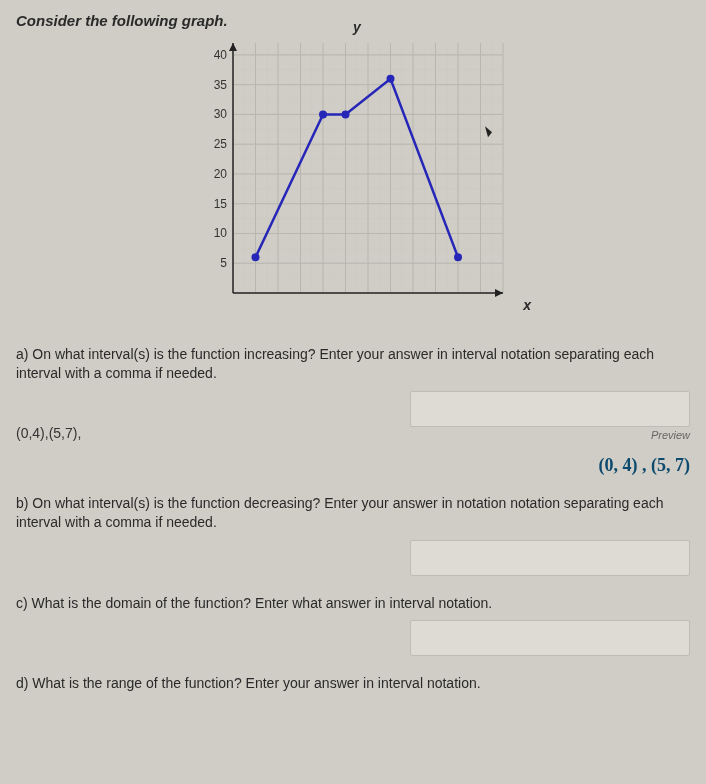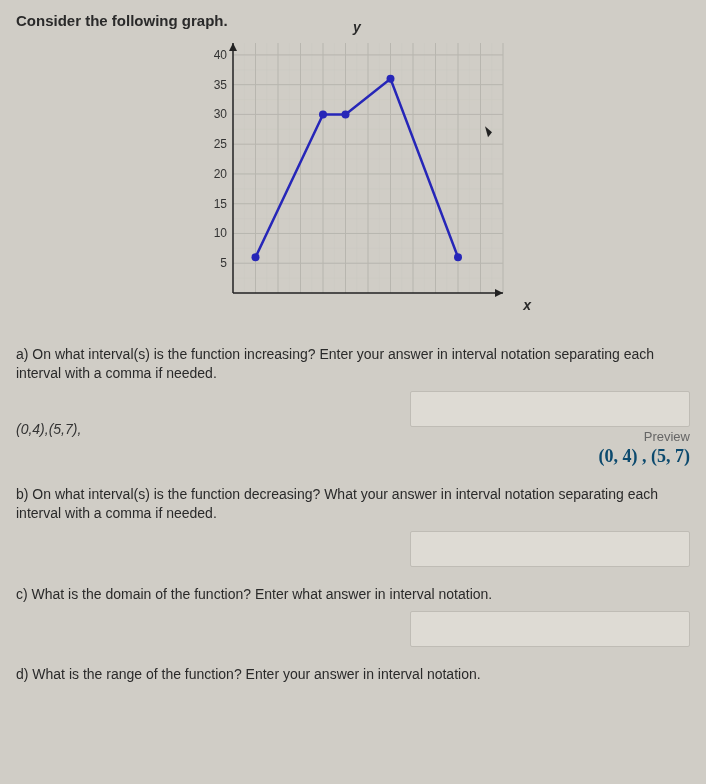--- a/index.html
+++ b/index.html
@@ -9,20 +9,21 @@
     background: #d0cdc6;
     font-family: Arial, Helvetica, sans-serif;
     color: #2a2a2a;
     padding: 12px 16px;
     overflow: hidden;
   }
   .title {
     font-size: 15px;
     font-weight: bold;
     margin-bottom: 4px;
+    font-style: italic;
   }
   .chart-wrap {
     display: flex;
     justify-content: center;
     margin-bottom: 18px;
   }
   .chart-container { position: relative; }
   .ylabel {
     position: absolute;
     left: 50%;
@@ -46,40 +47,40 @@
   }
   .row-a {
     display: flex;
     align-items: center;
     justify-content: space-between;
     margin-top: 8px;
   }
   .entered {
     font-size: 14px;
     color: #333;
-    font-style: italic;
   }
   .preview-box {
     width: 280px;
     display: flex;
     flex-direction: column;
     align-items: flex-end;
   }
   .input-slot {
     width: 280px;
     height: 36px;
     background: #dedbd4;
     border: 1px solid #bfbcb5;
     border-radius: 2px;
   }
   .preview-label {
-    font-size: 13px;
+    font-size: 11px;
     color: #666;
     margin-top: 2px;
-    margin-bottom: 2px;
+    margin-bottom: 14px;
+    font-style: italic;
   }
   .preview-value {
     font-family: "Times New Roman", serif;
     font-size: 18px;
     color: #0c4a6e;
     font-weight: bold;
   }
   .input-right {
     display: flex;
     justify-content: flex-end;
@@ -190,21 +191,21 @@
 <div class="question">a) On what interval(s) is the function increasing? Enter your answer in interval notation separating each interval with a comma if needed.</div>
 <div class="row-a">
   <span class="entered">(0,4),(5,7),</span>
   <div class="preview-box">
     <div class="input-slot"></div>
     <span class="preview-label">Preview</span>
     <span class="preview-value">(0, 4) , (5, 7)</span>
   </div>
 </div>
 
-<div class="question">b) On what interval(s) is the function decreasing? What your answer in interval notation separating each interval with a comma if needed.</div>
+<div class="question">b) On what interval(s) is the function decreasing? Enter your answer in notation notation separating each interval with a comma if needed.</div>
 <div class="input-right">
   <div class="input-slot"></div>
 </div>
 
 <div class="question">c) What is the domain of the function? Enter what answer in interval notation.</div>
 <div class="input-right">
   <div class="input-slot"></div>
 </div>
 
 <div class="question">d) What is the range of the function? Enter your answer in interval notation.</div>

